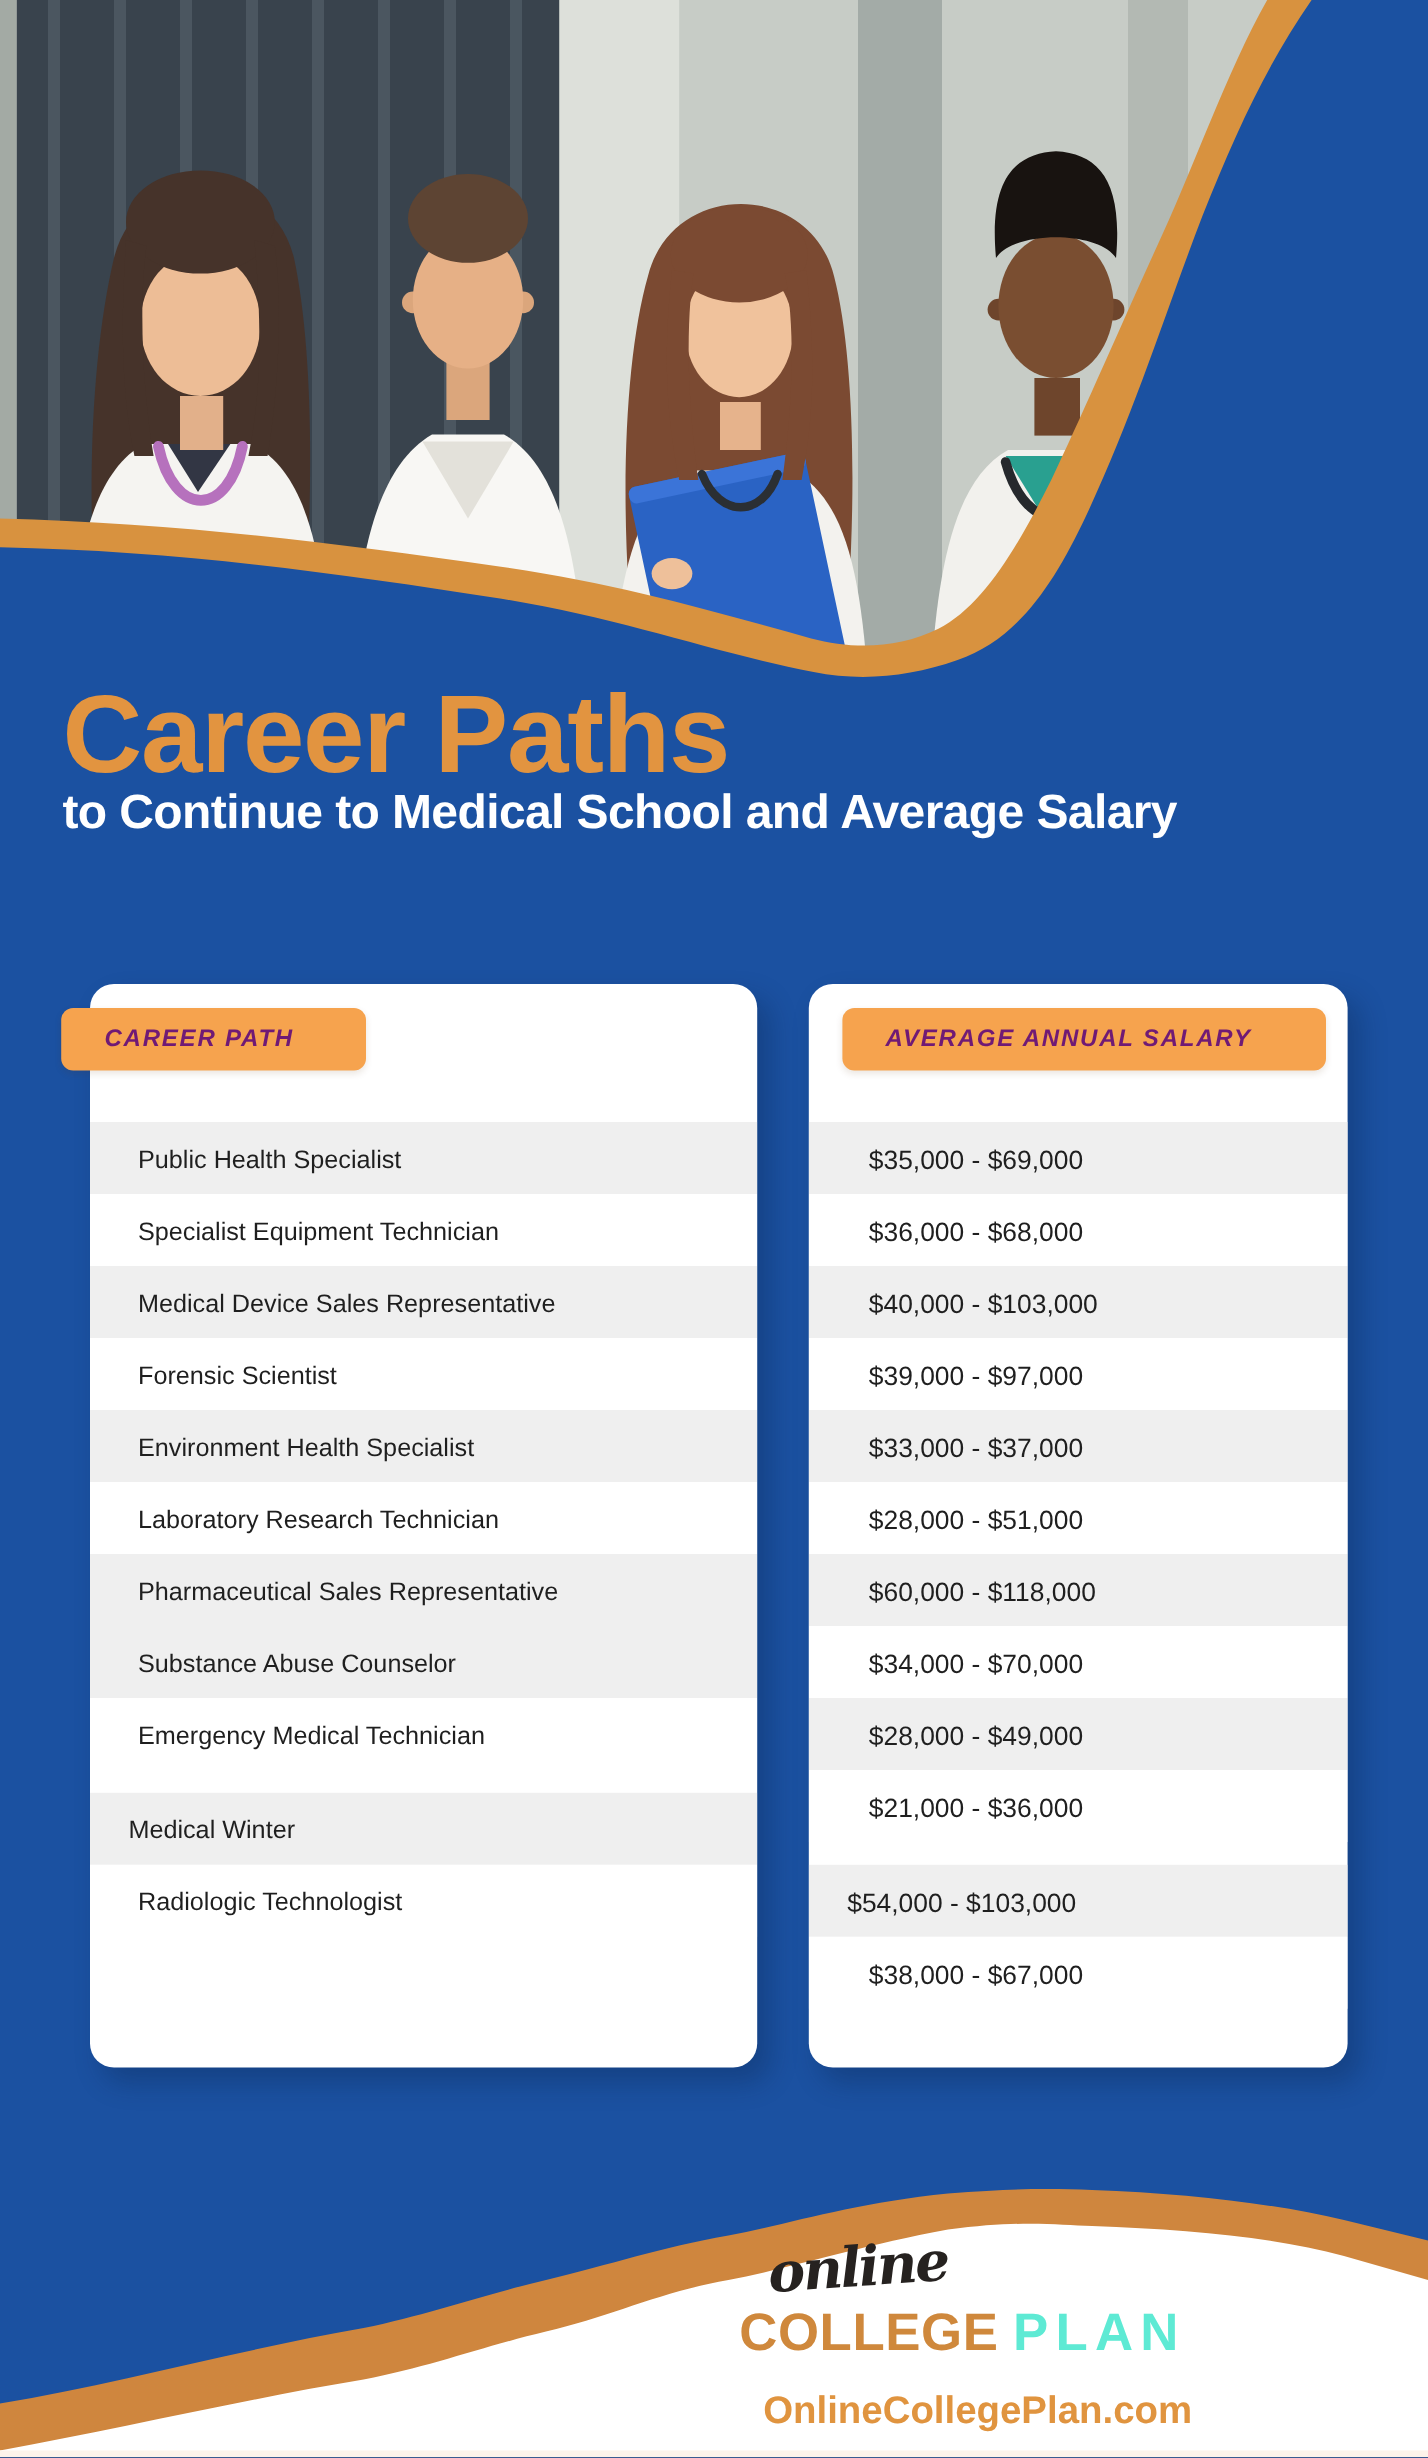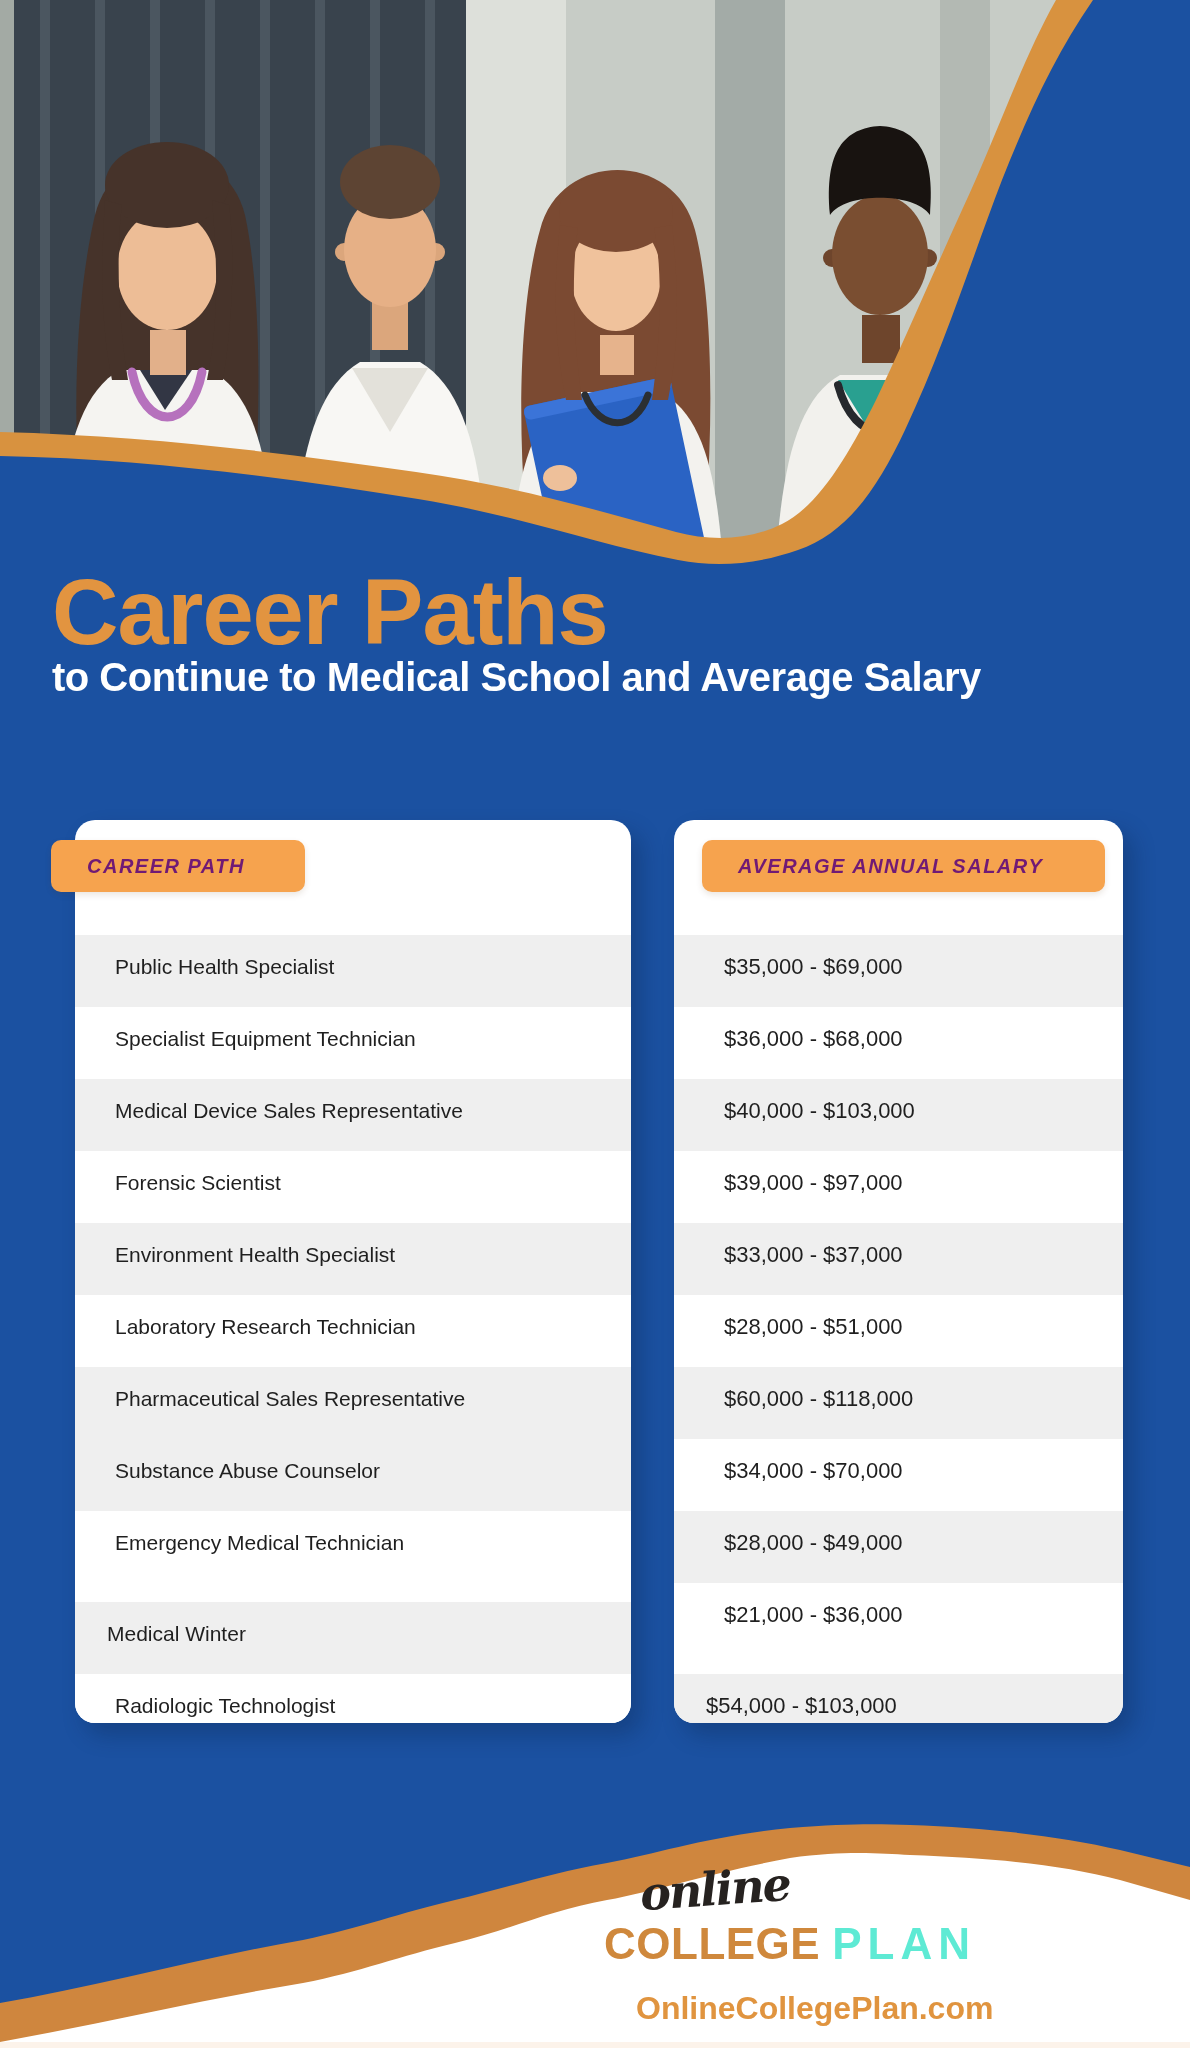--- a/index.html
+++ b/index.html
@@ -23,21 +23,21 @@
   }
   .card{
     position:absolute;top:820px;height:903px;background:#ffffff;
     border-radius:20px;overflow:hidden;
     box-shadow:10px 12px 22px rgba(8,28,60,.28);
   }
   .card-career{left:75px;width:556px;}
   .card-salary{left:674px;width:449px;}
   .rows{position:absolute;top:115px;left:0;right:0;}
   .row{
-    height:72px;line-height:64px;font-size:21px;color:#1f1f1f;
+    height:60px;line-height:64px;font-size:21px;color:#1f1f1f;
     padding-left:40px;white-space:nowrap;background:#ffffff;
   }
   .card-salary .row{padding-left:50px;font-size:22px;}
   .row.stripe{background:#efefef;}
   .row.gapped{margin-top:19px;padding-left:32px;}
   .badge{
     position:absolute;top:840px;height:52px;line-height:52px;
     background:#f6a34e;border-radius:10px;color:#701a75;
     font-size:20px;font-weight:700;font-style:italic;letter-spacing:1.5px;
     padding-left:36px;box-sizing:border-box;
@@ -45,21 +45,21 @@
   }
   .badge-career{left:51px;width:254px;}
   .badge-salary{left:663px;width:403px;margin-left:39px;}
   .footer-wave{position:absolute;left:0;top:1788px;}
   .logo-online{
     position:absolute;left:640px;top:1862px;
     font-family:"DejaVu Serif",serif;font-style:italic;font-weight:700;
     font-size:46px;color:#262220;letter-spacing:-2px;transform:rotate(-4deg);
   }
   .logo-main{position:absolute;left:604px;top:1922px;font-size:44px;font-weight:700;line-height:1;white-space:nowrap;}
-  .logo-main .lc{color:#cf883c;letter-spacing:0.5px;}
+  .logo-main .lc{color:#cf883c;letter-spacing:0.5px;margin-left:12px;}
   .logo-main .lp{color:#5eead4;letter-spacing:6px;margin-left:12px;}
   .site-url{
     position:absolute;left:612px;top:1990px;
     font-size:32px;font-weight:700;color:#e0943f;letter-spacing:0px;margin-left:24px;
   }
 </style>
 </head>
 <body>
 
 <div class="poster">

